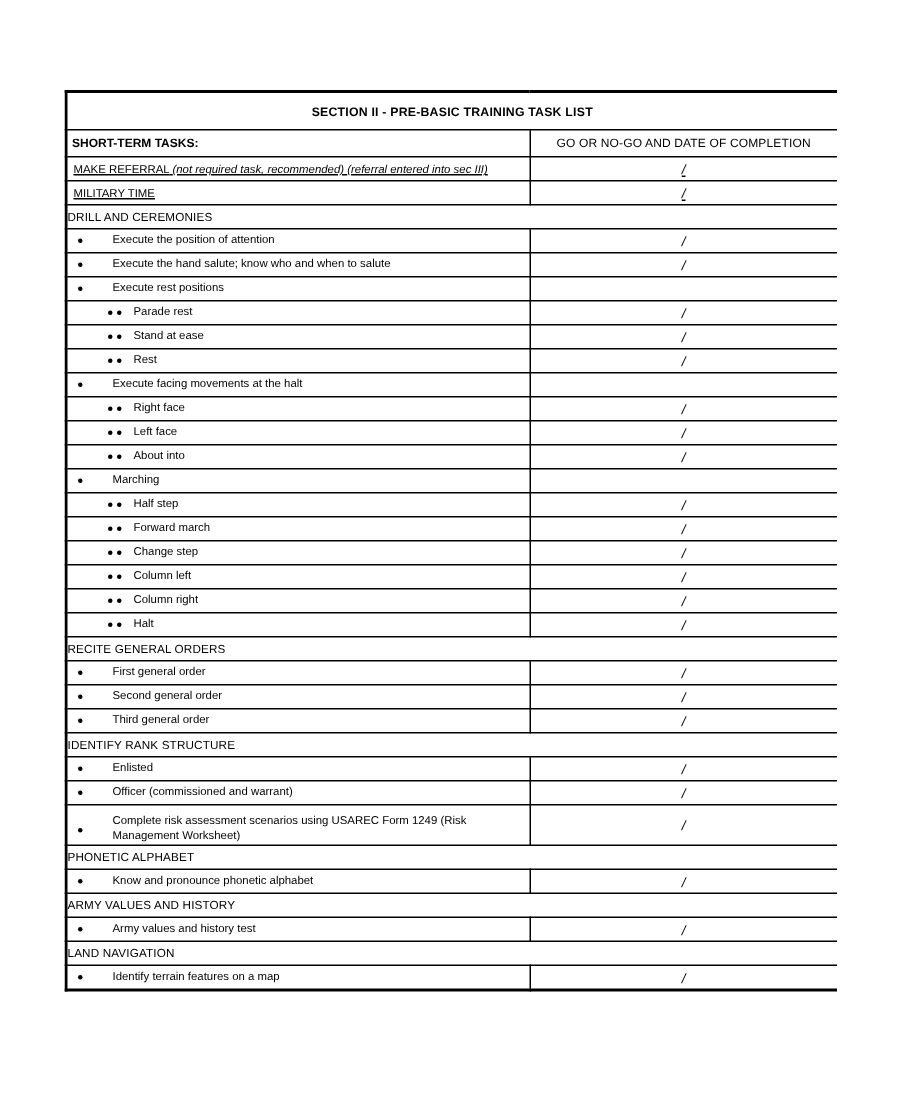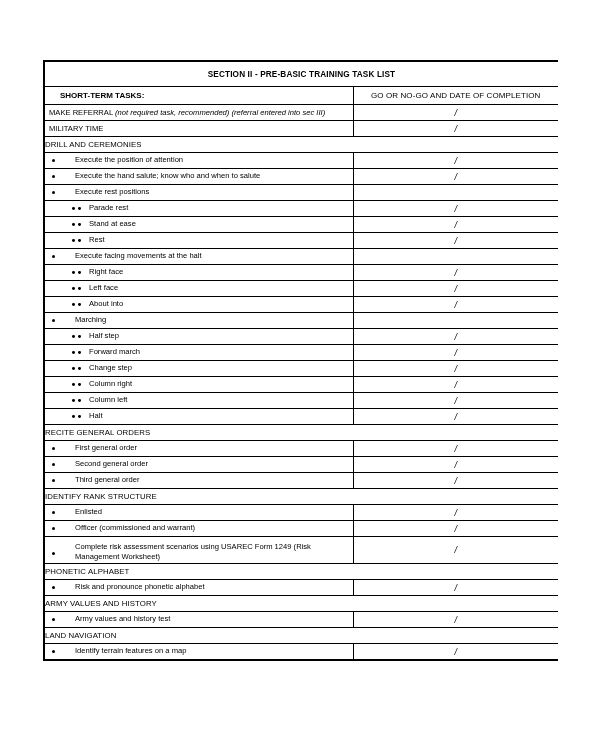--- a/index.html
+++ b/index.html
@@ -66,28 +66,28 @@
     font-weight: bold;
     letter-spacing: 0.15px;
     margin-left: 44px;
   }
 
   .r-colhead td {
     height: 17px;
     font-size: 8px;
     font-weight: bold;
   }
-  .r-colhead td.task-cell { padding-left: 15px; }
+  .r-colhead td.task-cell { padding-left: 3px; }
   .r-colhead td.go-cell {
     text-align: center;
     font-weight: normal;
     letter-spacing: 0.1px;
   }
 
-  .r-plain td { height: 15px; font-size: 7.6px; }
+  .r-plain td { height: 15px; font-size: 7.6px; text-decoration: underline; }
   .r-plain td.task-cell { padding-left: 4px; }
 
   .r-section td {
     height: 15px;
     font-size: 7.8px;
     padding-left: 4px;
     letter-spacing: 0.1px;
   }
 
   .r-item td { height: 15px; font-size: 7.6px; }
@@ -375,33 +375,33 @@
             </td>
             <td class="go-cell"><span class="slash">/</span></td>
           </tr>
           <tr class="r-subitem">
             <td>
               <div class="task-inner mid">
                 <span class="subbullet-col">
                   <span class="dot-sm"></span>
                   <span class="dot-sm"></span>
                 </span>
+                <span class="task-text">Column left</span>
+              </div>
+            </td>
+            <td class="go-cell"><span class="slash">/</span></td>
+          </tr>
+          <tr class="r-subitem">
+            <td>
+              <div class="task-inner mid">
+                <span class="subbullet-col">
+                  <span class="dot-sm"></span>
+                  <span class="dot-sm"></span>
+                </span>
                 <span class="task-text">Column right</span>
-              </div>
-            </td>
-            <td class="go-cell"><span class="slash">/</span></td>
-          </tr>
-          <tr class="r-subitem">
-            <td>
-              <div class="task-inner mid">
-                <span class="subbullet-col">
-                  <span class="dot-sm"></span>
-                  <span class="dot-sm"></span>
-                </span>
-                <span class="task-text">Column left</span>
               </div>
             </td>
             <td class="go-cell"><span class="slash">/</span></td>
           </tr>
           <tr class="r-subitem">
             <td>
               <div class="task-inner mid">
                 <span class="subbullet-col">
                   <span class="dot-sm"></span>
                   <span class="dot-sm"></span>
@@ -485,21 +485,21 @@
           </tr>
           <tr class="r-section">
             <td colspan="2">PHONETIC ALPHABET</td>
           </tr>
           <tr class="r-item">
             <td>
               <div class="task-inner mid">
                 <span class="bullet-col">
                   <span class="dot"></span>
                 </span>
-                <span class="task-text">Risk and pronounce phonetic alphabet</span>
+                <span class="task-text">Know and pronounce phonetic alphabet</span>
               </div>
             </td>
             <td class="go-cell"><span class="slash">/</span></td>
           </tr>
           <tr class="r-section">
             <td colspan="2">ARMY VALUES AND HISTORY</td>
           </tr>
           <tr class="r-item">
             <td>
               <div class="task-inner mid">

